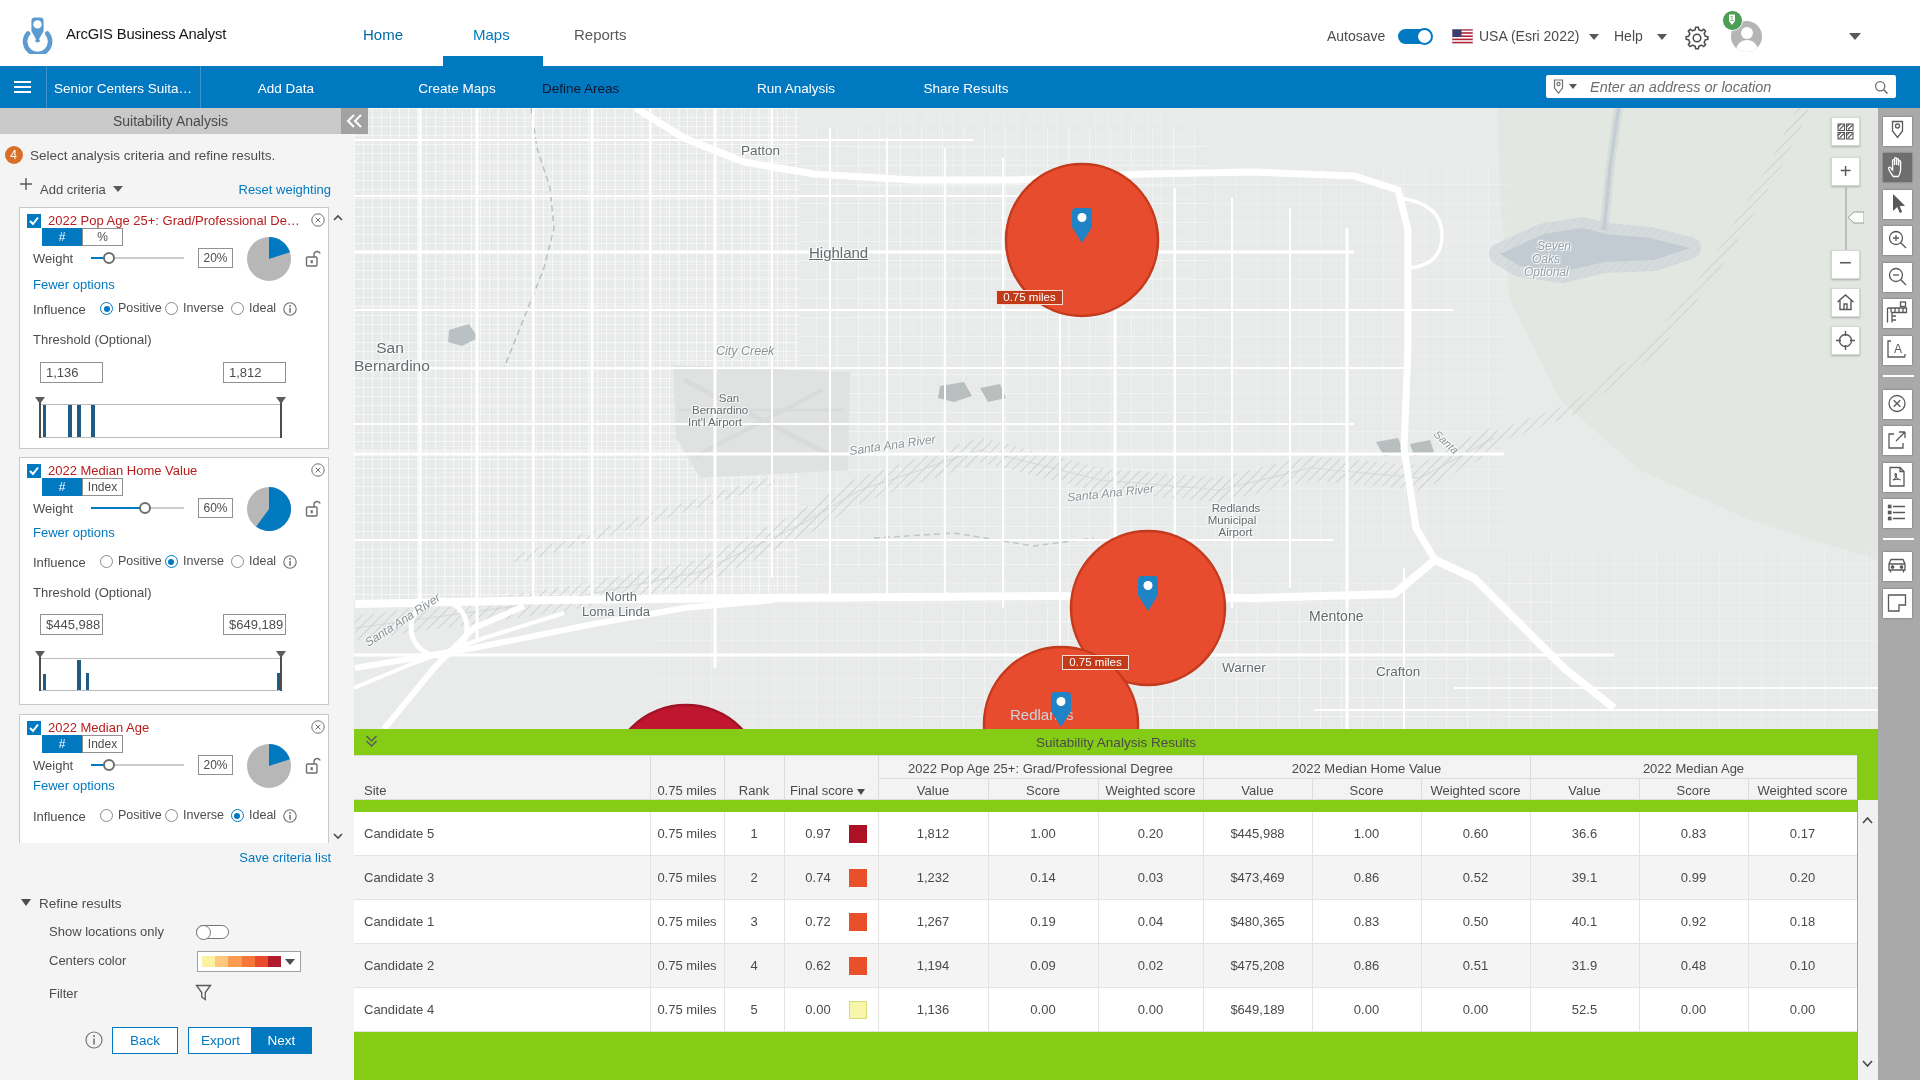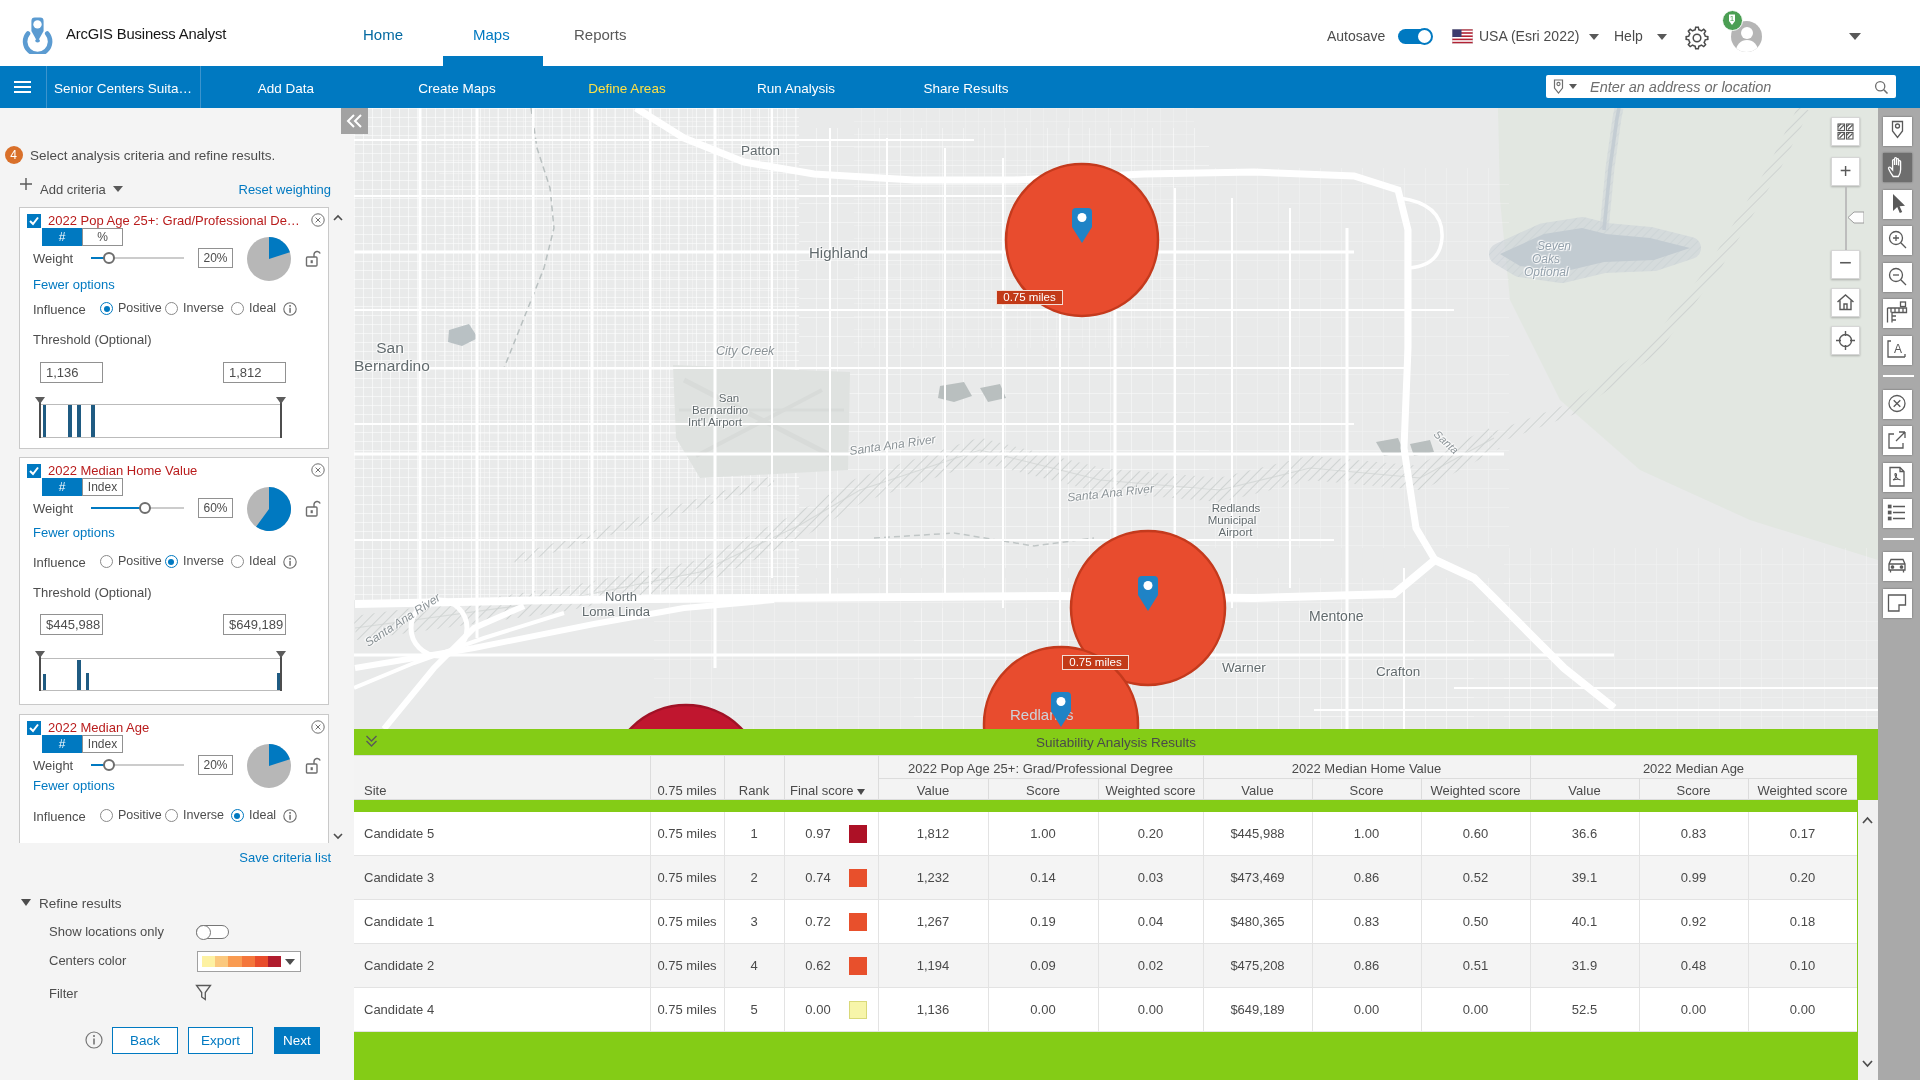--- a/index.html
+++ b/index.html
@@ -77,21 +77,21 @@
 
 <div id="navbar" class="abs">
   <div class="abs" style="left:14px;top:15px;width:17px;height:2px;background:#fff"></div>
   <div class="abs" style="left:14px;top:20px;width:17px;height:2px;background:#fff"></div>
   <div class="abs" style="left:14px;top:25px;width:17px;height:2px;background:#fff"></div>
   <div class="abs" style="left:46px;top:0px;width:1px;height:42px;background:#3c94cd"></div>
   <div class="abs" style="left:54px;top:15px;font-size:13.5px;color:#fff">Senior Centers Suita…</div>
   <div class="abs" style="left:200px;top:0px;width:1px;height:42px;background:#3c94cd"></div>
   <div class="abs" style="left:200px;top:15px;width:172px;text-align:center;font-size:13.5px;color:#fff">Add Data</div>
   <div class="abs" style="left:372px;top:15px;width:170px;text-align:center;font-size:13.5px;color:#fff">Create Maps</div>
-  <div class="abs" style="left:542px;top:15px;width:170px;text-align:center;font-size:13.5px;color:#fde047">Define Areas</div>
+  <div class="abs" style="left:542px;top:15px;width:170px;font-size:13.5px;color:#0f172a">Define Areas</div>
   <div class="abs" style="left:712px;top:15px;width:168px;text-align:center;font-size:13.5px;color:#fff">Run Analysis</div>
   <div class="abs" style="left:880px;top:15px;width:172px;text-align:center;font-size:13.5px;color:#fff">Share Results</div>
   <div class="abs" style="left:1546px;top:9px;width:350px;height:23px;background:#fff;border-radius:2px">
     <svg class="abs" style="left:6px;top:4px" width="13" height="16" viewBox="0 0 13 16">
       <path d="M2.5 1 L10.5 1 L10.5 9 L6.5 14 L2.5 9 Z" fill="none" stroke="#6e6e6e" stroke-width="1.2"></path>
       <circle cx="6.5" cy="5" r="1.6" fill="none" stroke="#6e6e6e" stroke-width="1.1"></circle>
     </svg>
     <div class="abs" style="left:23px;top:9px;width:0;height:0;border:4.5px solid transparent;border-top:5.5px solid #595959"></div>
     <div class="abs" style="left:44px;top:4px;font-size:14.5px;font-style:italic;color:#6e6e6e">Enter an address or location</div>
     <svg class="abs" style="left:328px;top:5px" width="15" height="15" viewBox="0 0 15 15">
@@ -190,21 +190,21 @@
 <line x1="960" y1="602" x2="1524" y2="602" stroke="#fff" stroke-width="2"></line>
 <line x1="1100" y1="580" x2="1524" y2="580" stroke="#fff" stroke-width="2"></line>
 <rect x="560" y="500" width="560" height="121" fill="url(#grid18)" opacity="0.6"></rect>
 <rect x="1150" y="440" width="374" height="181" fill="url(#grid18)" opacity="0.45"></rect>
 <circle cx="728" cy="132" r="76" fill="#e84c2e" stroke="#c43a1d" stroke-width="2.5"></circle>
 <circle cx="794" cy="500" r="77" fill="#e84c2e" stroke="#c43a1d" stroke-width="2.5"></circle>
 <circle cx="707" cy="616" r="77" fill="#e84c2e" stroke="#c43a1d" stroke-width="2.5"></circle>
 <circle cx="332" cy="674" r="77" fill="#c0162f" stroke="#a01226" stroke-width="2.5"></circle>
 </svg>
 <div class="mlbl" style="left:387px;top:35px;font-size:13.5px;">Patton</div>
-<div class="mlbl" style="left:455px;top:136px;font-size:15px;">Highland</div>
+<div class="mlbl" style="left:455px;top:136px;font-size:15px;text-decoration:underline;">Highland</div>
 <div class="mlbl" style="left:16px;top:231px;font-size:15.5px;left:16px;width:40px;text-align:center">San</div>
 <div class="mlbl" style="left:0px;top:249px;font-size:15.5px;">Bernardino</div>
 <div class="mlbl" style="left:362px;top:236px;font-size:12.5px;color:#8a9296"><i>City Creek</i></div>
 <div class="mlbl" style="left:355px;top:284px;font-size:11.5px;width:40px;text-align:center">San</div>
 <div class="mlbl" style="left:338px;top:296px;font-size:11.5px;">Bernardino</div>
 <div class="mlbl" style="left:334px;top:308px;font-size:11.5px;">Int'l Airport</div>
 <div class="mlbl" style="left:495px;top:330px;font-size:12px;color:#8a9296;transform:rotate(-8deg)"><i>Santa Ana River</i></div>
 <div class="mlbl" style="left:713px;top:378px;font-size:12px;color:#8a9296;transform:rotate(-6deg)"><i>Santa Ana River</i></div>
 <div class="mlbl" style="left:5px;top:505px;font-size:12px;color:#8a9296;transform:rotate(-33deg)"><i>Santa Ana River</i></div>
 <div class="mlbl" style="left:237px;top:481px;font-size:13px;width:60px;text-align:center">North</div>
@@ -524,20 +524,21 @@
 <div class="abs" style="left:1504px;top:71px;width:20px;height:280px;background:#f1f1f1"></div>
 <svg class="abs" style="left:1506px;top:84px" width="15" height="15" viewBox="0 0 15 15">
         <path d="M3 10 L7.5 5 L12 10" stroke="#4d4d4d" stroke-width="1.7" fill="none"></path>
       </svg>
 <svg class="abs" style="left:1506px;top:327px" width="15" height="15" viewBox="0 0 15 15">
         <path d="M3 5 L7.5 10 L12 5" stroke="#4d4d4d" stroke-width="1.7" fill="none"></path>
       </svg>
 </div>
 
 <div id="leftpanel" class="abs">
+<div class="abs" style="left:0;top:0;width:341px;height:26px;background:#c9c9c9;text-align:center;font-size:14px;color:#4a4a4a;line-height:26px">Suitability Analysis</div>
 <div class="abs" style="left:341px;top:0;width:27px;height:26px;background:#a2a2a2;z-index:5"><svg width="27" height="26" viewBox="0 0 27 26">
           <path d="M13 7 L7 13 L13 19 M20 7 L14 13 L20 19" stroke="#fff" stroke-width="2" fill="none"></path>
         </svg></div>
 <div class="abs" style="left:4.5px;top:38px;width:18px;height:18px;background:#d9702a;border-radius:50%;color:#fff;font-size:12px;text-align:center;line-height:18px">4</div>
 <div class="lbl" style="left:30px;top:40px;font-size:13.5px">Select analysis criteria and refine results.</div>
 <svg class="abs" style="left:20px;top:70px" width="12" height="12" viewBox="0 0 12 12">
         <path d="M6 0 L6 12 M0 6 L12 6" stroke="#595959" stroke-width="1.4"></path>
       </svg>
 <div class="lbl" style="left:40px;top:74px">Add criteria</div>
 <div class="abs" style="left:113px;top:78px;width:0;height:0;border:5px solid transparent;border-top:6px solid #595959"></div>
@@ -713,16 +714,16 @@
 <svg class="abs" style="left:195px;top:876px" width="17" height="18" viewBox="0 0 17 18">
         <path d="M1.5 1.5 L15.5 1.5 L10.3 8.5 L10.3 15.5 L6.7 13 L6.7 8.5 Z" fill="none" stroke="#595959" stroke-width="1.3"></path>
       </svg>
 <svg class="abs" style="left:85px;top:923px" width="18" height="18" viewBox="0 0 18 18">
         <circle cx="9" cy="9" r="8" fill="none" stroke="#767676" stroke-width="1.2"></circle>
         <rect x="8.2" y="7.5" width="1.6" height="6" fill="#767676"></rect>
         <rect x="8.2" y="4" width="1.6" height="2" fill="#767676"></rect>
       </svg>
 <div class="btn" style="left:112px;top:919px;width:66px">Back</div>
 <div class="btn" style="left:188px;top:919px;width:65px">Export</div>
-<div class="btn" style="left:274px;top:919px;width:46px;background:#0079c1;color:#fff;border-color:#0079c1">Next</div>
+<div class="btn" style="left:251px;top:919px;width:61px;background:#0079c1;color:#fff;border-color:#0079c1">Next</div>
 </div>
 
 </div>
 
 </body></html>

